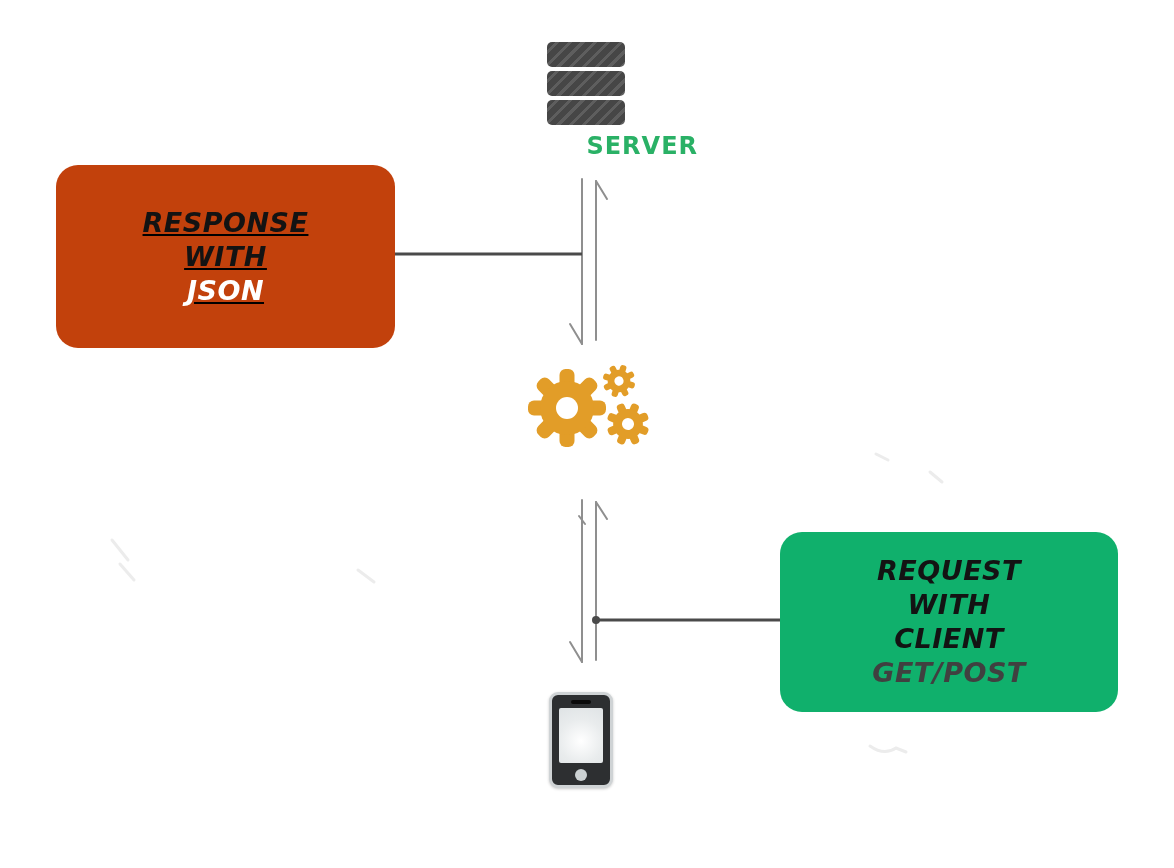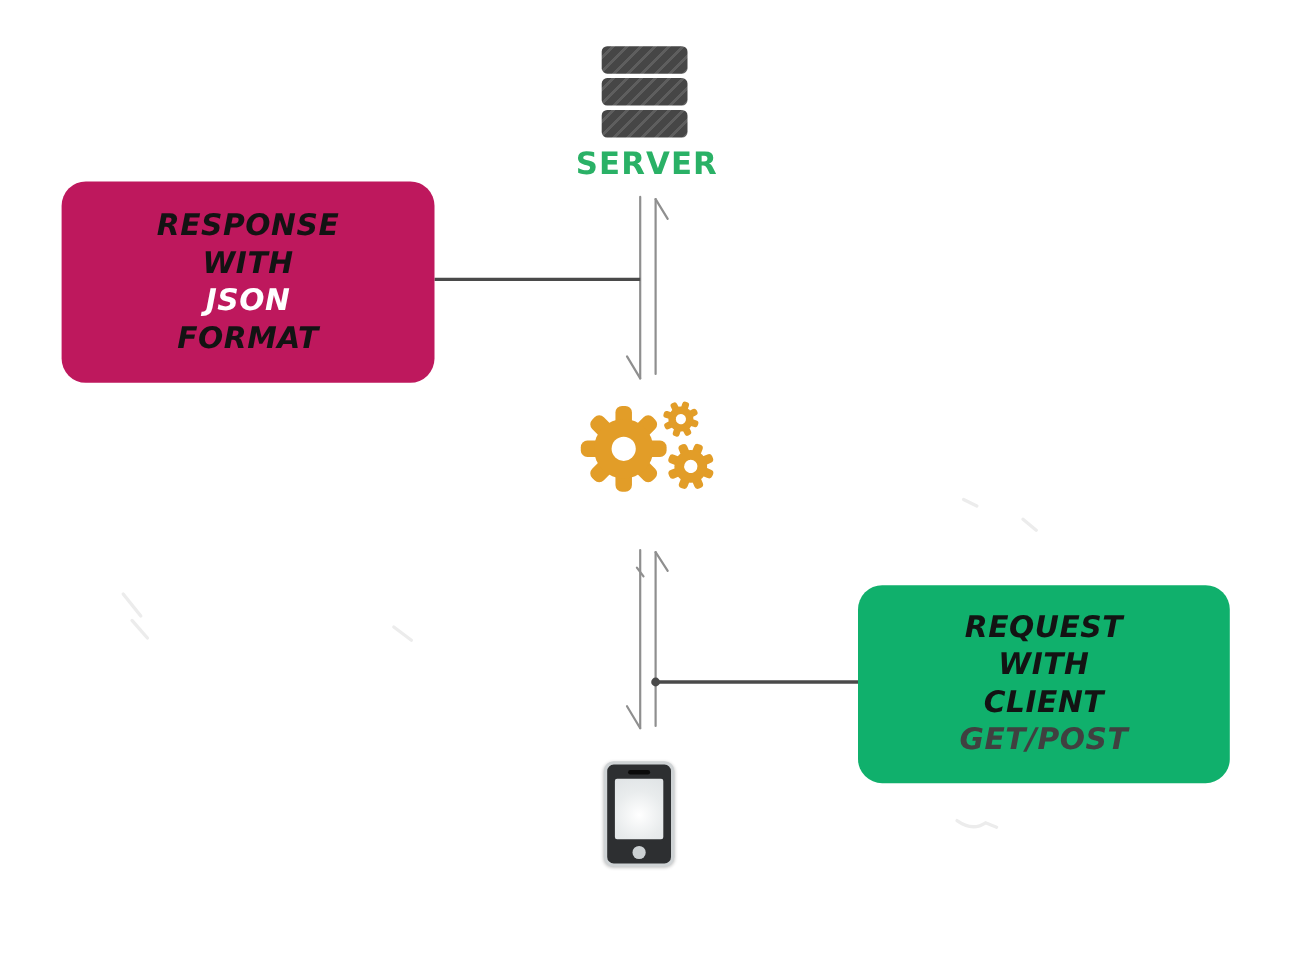--- a/index.html
+++ b/index.html
@@ -2,22 +2,22 @@
 <html><head>
 <meta charset="utf-8">
 <style>
   html,body{margin:0;padding:0;background:#fff;}
   .canvas{
     position:relative;width:1174px;height:868px;background:#fff;overflow:hidden;
     font-family:"DejaVu Sans","Liberation Sans",sans-serif;
   }
   
   .node-label{
-    position:absolute;width:220px;text-align:center;
-    font-size:28px;font-weight:bold;letter-spacing:1px;
+    position:absolute;width:220px;text-align:right;
+    font-size:24px;font-weight:bold;letter-spacing:1px;
   }
   .label-server{left:478px;top:132px;}
   .label-api{left:479px;top:448px;}
   .label-client{left:473px;top:797px;}
   
   .server-icon{position:absolute;left:547px;top:42px;width:78px;}
   .server-bar{
     height:25px;margin-bottom:4px;border-radius:5px;
     background:repeating-linear-gradient(135deg,#464646 0 6px,#5e5e5e 6px 9px);
   }
@@ -89,25 +89,24 @@
     <circle cx="596" cy="620" r="4" fill="#4a4a4a"></circle>
   </svg>
 
   <div class="server-icon">
     <div class="server-bar"></div>
     <div class="server-bar"></div>
     <div class="server-bar"></div>
   </div>
   <div class="node-label label-server" style="color: rgb(42, 177, 102);">SERVER</div>
 
-  <div class="callout callout-response" style="background: #be185d;">
+  <div class="callout callout-response" style="background: #c2410c; text-decoration: underline;">
     <span class="callout-line" style="color: rgb(19, 19, 19);">RESPONSE</span>
     <span class="callout-line" style="color: rgb(19, 19, 19);">WITH</span>
     <span class="callout-line" style="color: rgb(255, 255, 255);">JSON</span>
-    <span class="callout-line" style="color: rgb(19, 19, 19);">FORMAT</span>
   </div>
 
   <svg class="gears-svg" width="150" height="112">
     <g fill="#e29d28">
       <g transform="translate(52,56)">
         <g>
           <rect x="-7.5" y="-39" width="15" height="20" rx="6"></rect>
           <rect x="-7.5" y="-39" width="15" height="20" rx="6" transform="rotate(45)"></rect>
           <rect x="-7.5" y="-39" width="15" height="20" rx="6" transform="rotate(90)"></rect>
           <rect x="-7.5" y="-39" width="15" height="20" rx="6" transform="rotate(135)"></rect>

